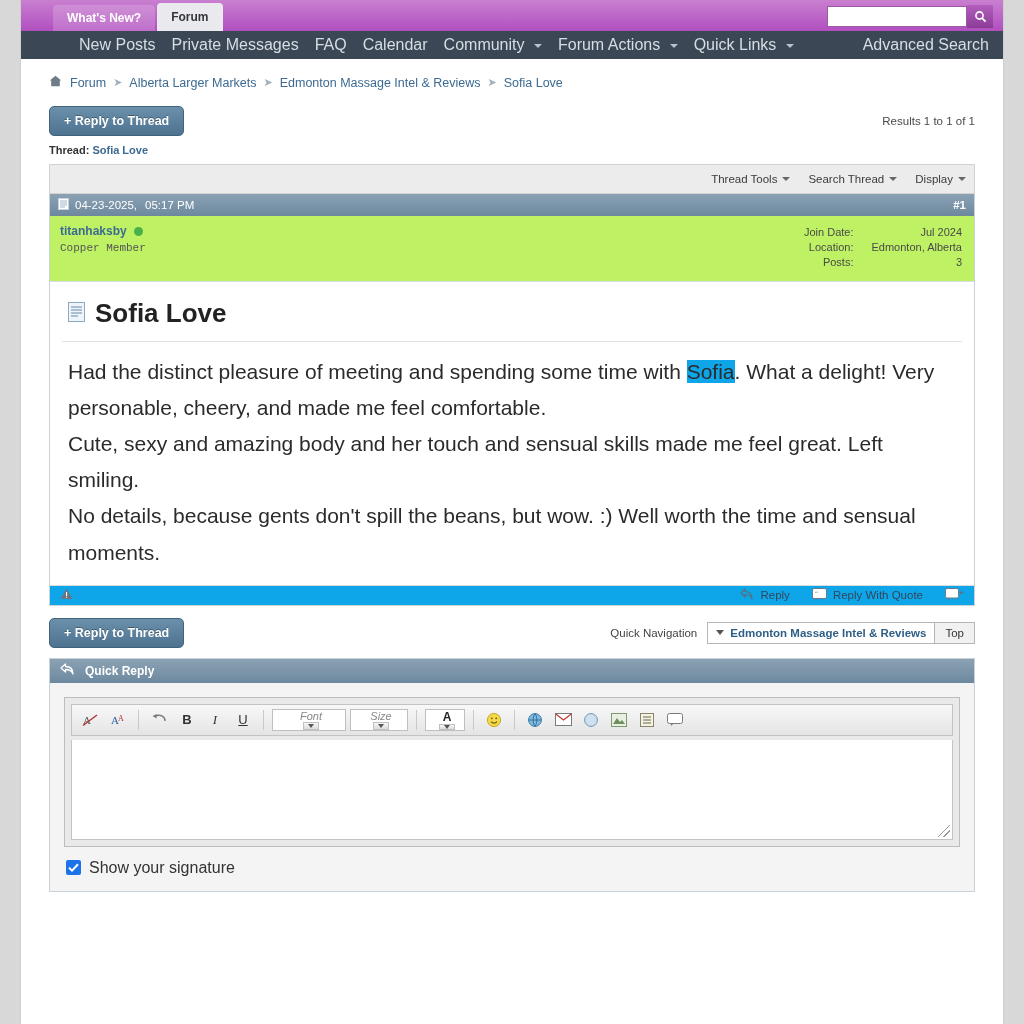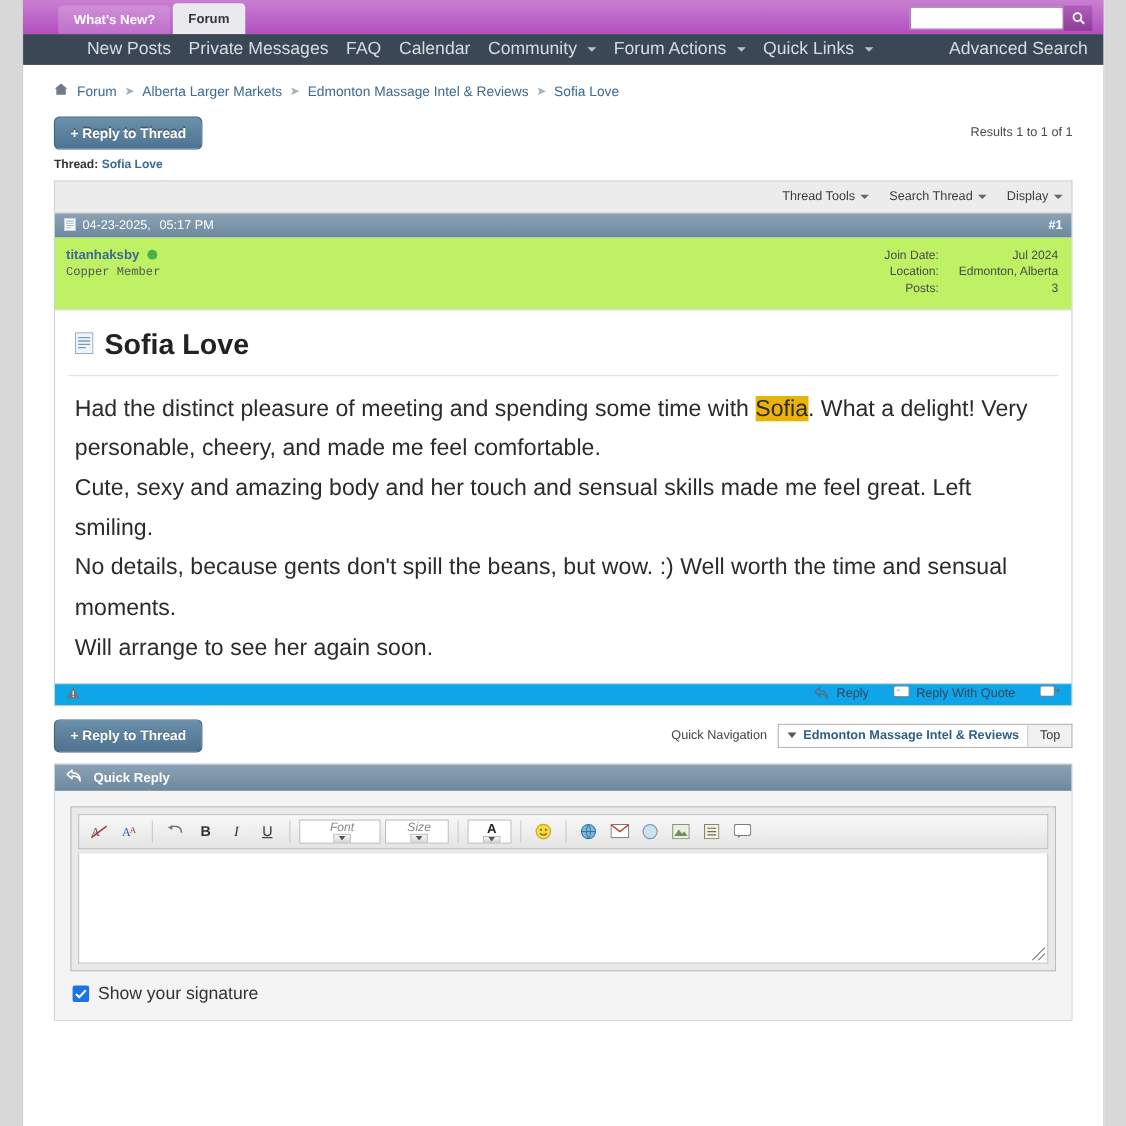--- a/index.html
+++ b/index.html
@@ -190,21 +190,21 @@
     border-bottom: 1px solid #e2e2e2;
     margin-bottom: 12px;
   }
   .post-subject .subj-icon { margin-right: 10px; }
   .post-text {
     font-size: 21px;
     line-height: 1.72;
     color: #2b2b2b;
     padding: 0 6px 14px 6px;
   }
-  .hl { background: #eab308; }
+  .hl { background: #0ea5e9; }
 
   .post-foot {
     background: #0ea5e9;
     border-top: 1px solid #d6dee4;
     height: 20px;
     display: flex; align-items: center;
     padding: 0 10px;
     font-size: 11.5px;
     color: #33475b;
   }
@@ -461,21 +461,20 @@
               <line x1="3" y1="14" x2="10" y2="14" stroke="#7d9bb5" stroke-width="1.2"></line>
             </svg>
           </span>
           <span>Sofia Love</span>
         </div>
 
         <div class="post-text">
           <span>Had the distinct pleasure of meeting and spending some time with </span><span class="hl">Sofia</span><span>. What a delight! Very personable, cheery, and made me feel comfortable.</span><br>
           <span>Cute, sexy and amazing body and her touch and sensual skills made me feel great. Left smiling.</span><br>
           <span>No details, because gents don't spill the beans, but wow. :) Well worth the time and sensual moments.</span><br>
-          <span>Will arrange to see her again soon.</span>
         </div>
       </div>
 
       <div class="post-foot">
         <span>
           <svg width="13" height="12" viewBox="0 0 13 12">
             <path d="M6.5 0.8 L12.4 11 L0.6 11 Z" fill="#6b7480"></path>
             <rect x="6" y="4" width="1.1" height="4" fill="#ffffff"></rect>
             <rect x="6" y="8.7" width="1.1" height="1.1" fill="#ffffff"></rect>
           </svg>

